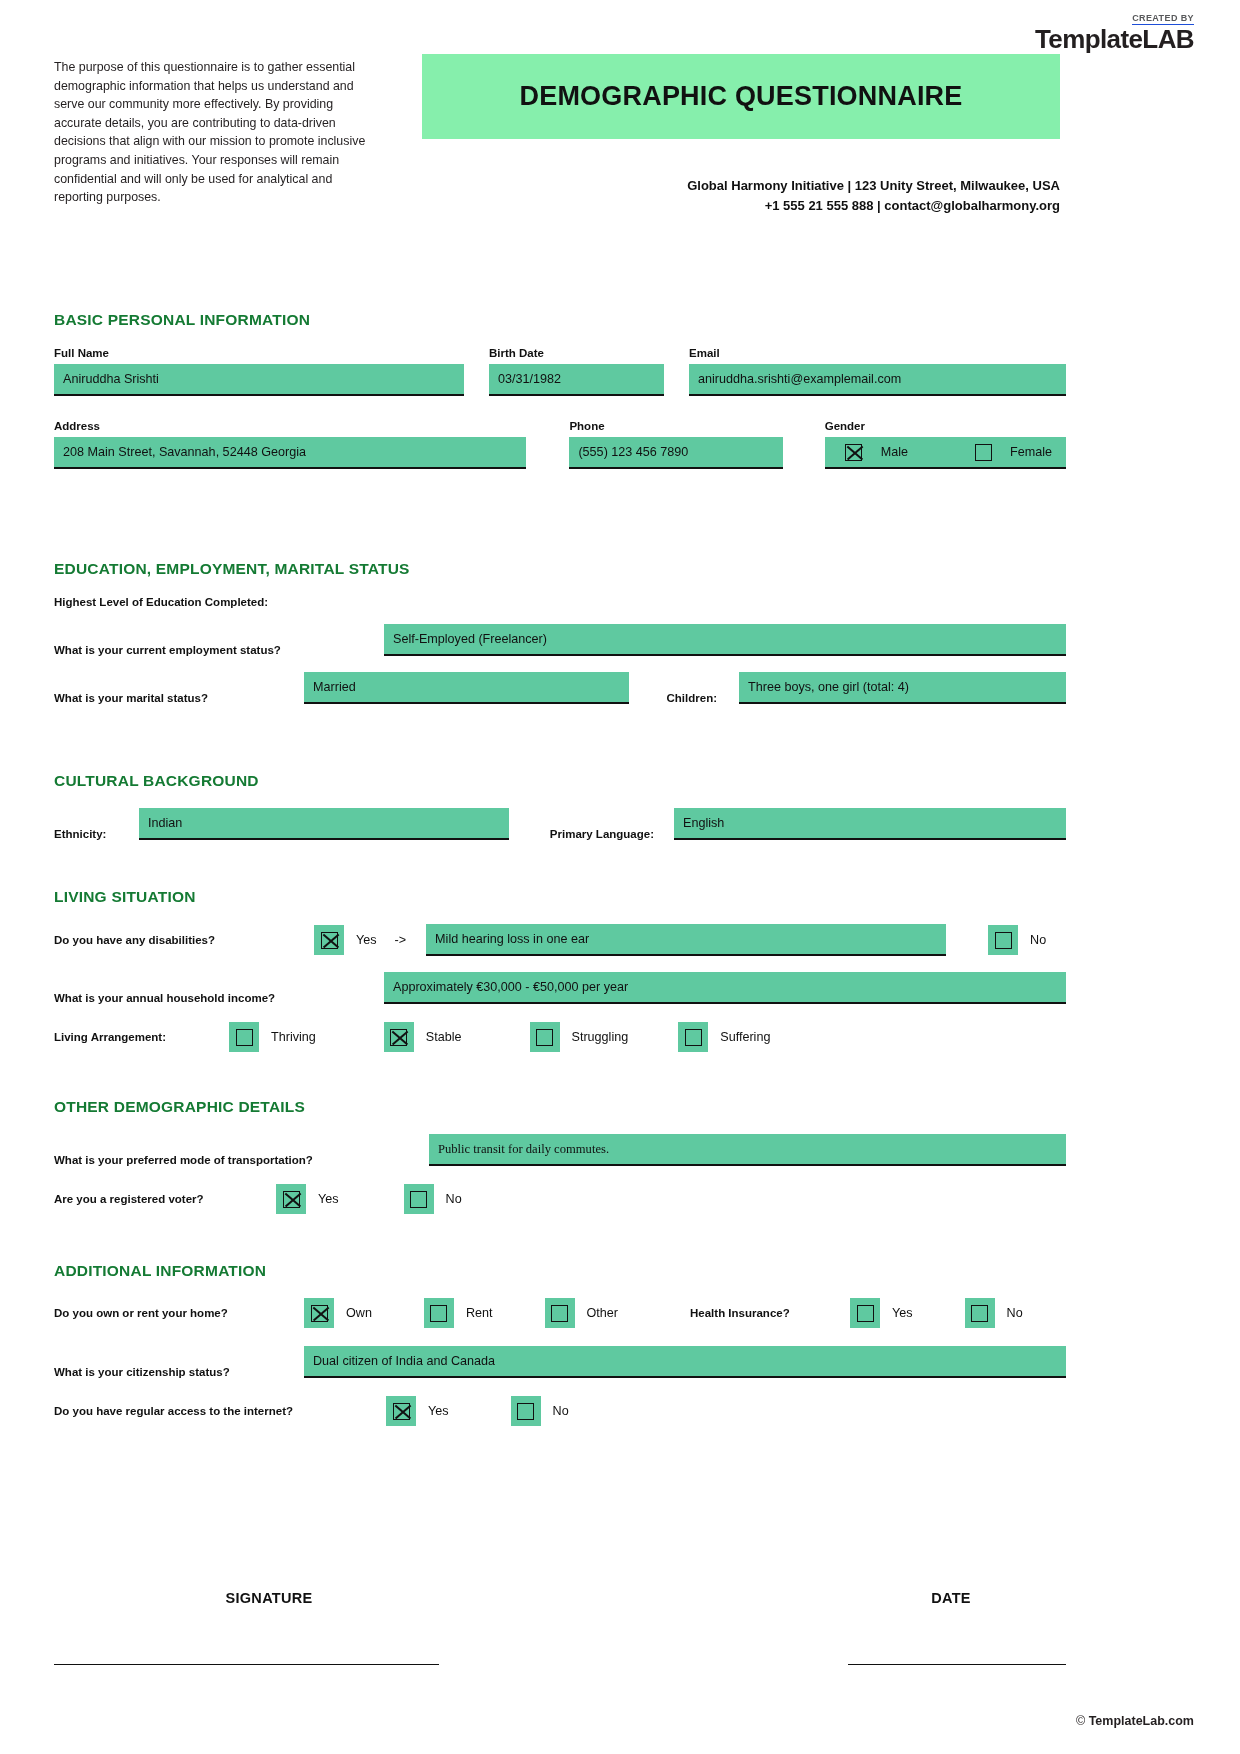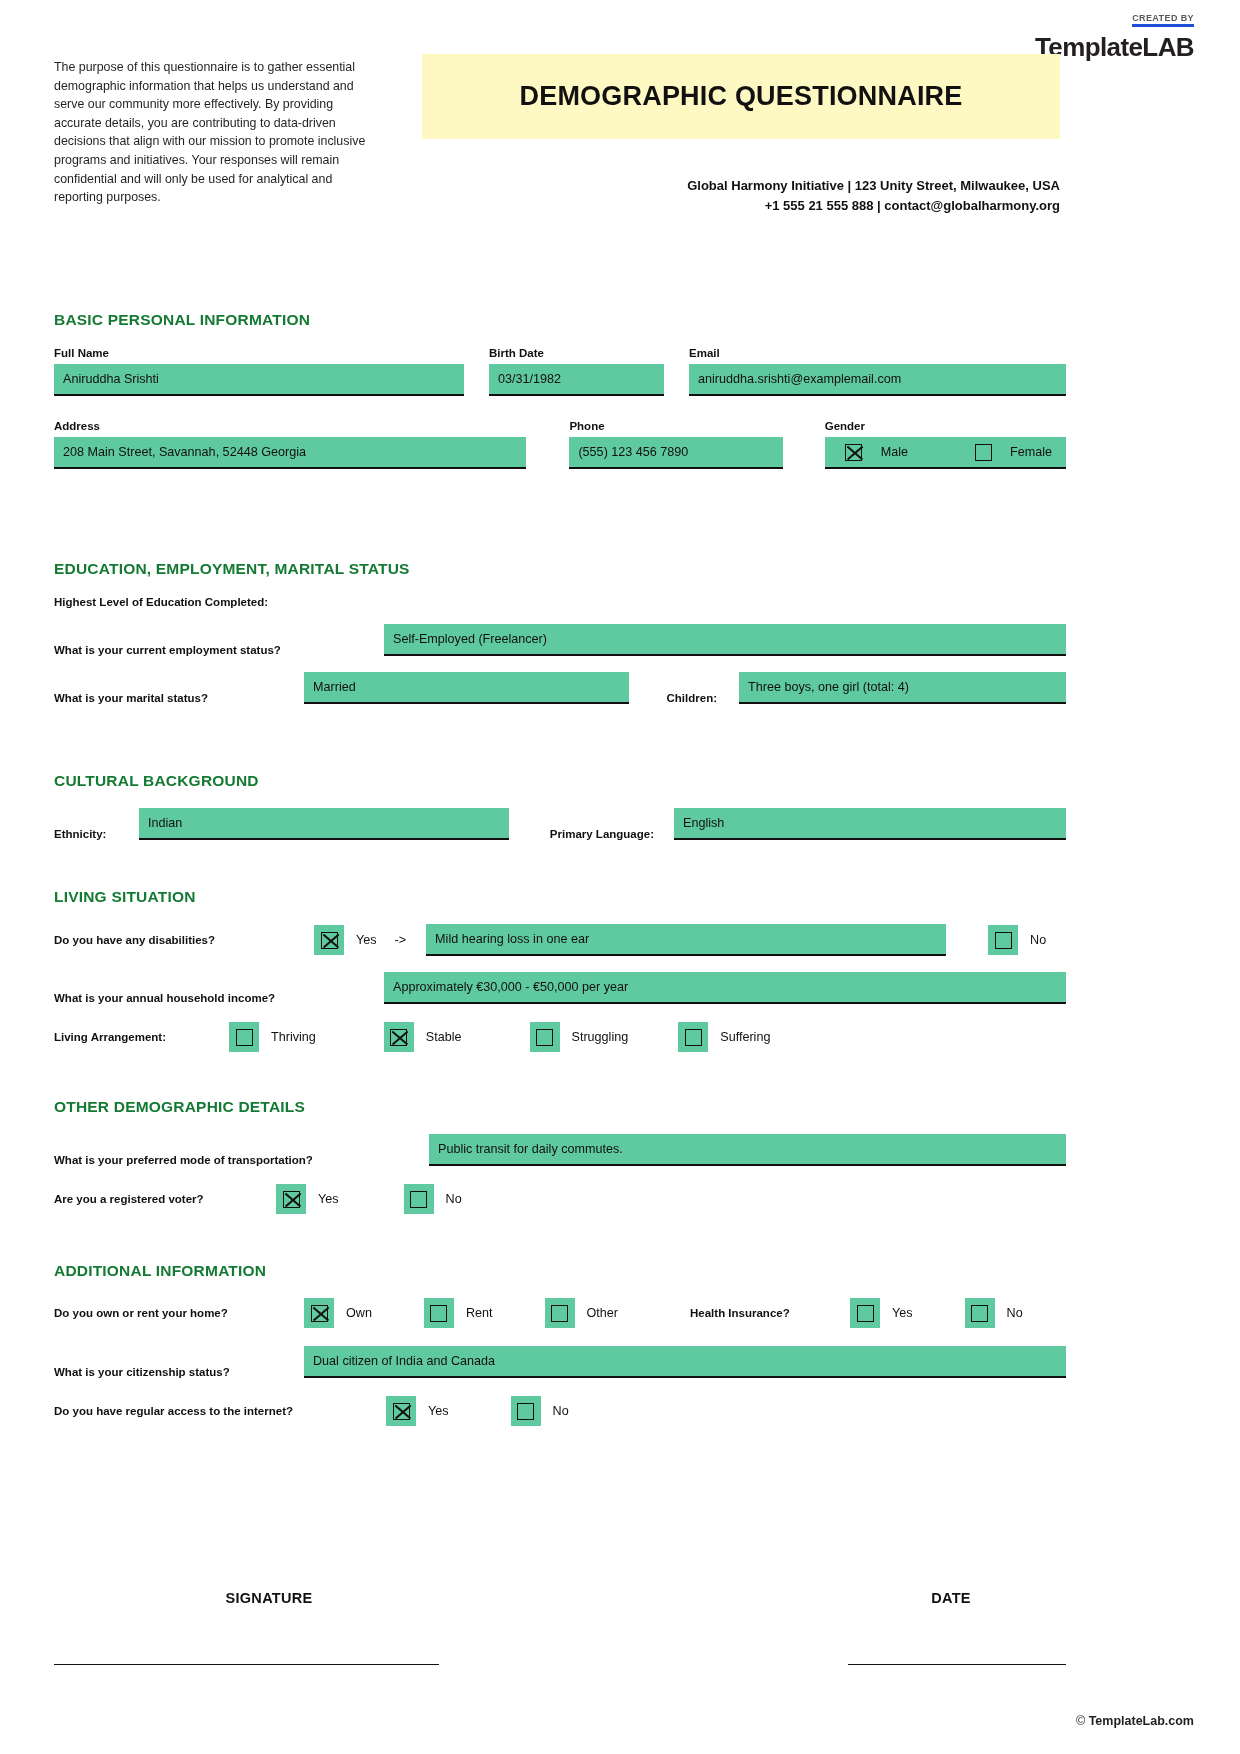--- a/index.html
+++ b/index.html
@@ -14,35 +14,35 @@
   .page { position:relative; width:1240px; height:1754px; padding:0; }
 
   
   .logo-wrap {
     position:absolute; top:8px; right:46px;
     text-align:right; line-height:1;
   }
   .logo-created {
     font-size:9px; font-weight:bold; letter-spacing:.4px;
     color:#58595b; text-transform:uppercase;
-    border-bottom:3px solid #1d4ed8; display:inline-block;
-    padding-bottom:1px; margin-bottom:7px;
+    border-bottom:1px solid #1d4ed8; display:inline-block;
+    padding-bottom:1px; margin-bottom:1px;
   }
   .logo-main { font-size:26px; font-weight:bold; letter-spacing:-.6px; color:#231f20; }
   .logo-main .lab { color:#231f20; }
 
   
   .top-row { position:absolute; top:58px; left:54px; right:46px; height:180px; }
   .intro {
     position:absolute; left:0; top:0; width:330px;
     font-size:12.4px; line-height:1.5; color:#231f20;
   }
   .title-banner {
     position:absolute; left:368px; top:-4px; width:638px; height:85px;
-    background:#fef9c3; display:flex; align-items:center; justify-content:center;
+    background:#86efac; display:flex; align-items:center; justify-content:center;
   }
   .title-banner h1 {
     margin:0; font-size:27px; font-weight:bold; letter-spacing:.2px; color:#111;
   }
   .contact {
     position:absolute; left:368px; top:118px; width:638px;
     text-align:right; font-size:13px; font-weight:bold; line-height:1.55; color:#111;
   }
 
   
@@ -243,21 +243,21 @@
         <span class="cb-text">Suffering</span>
       </div>
     </div>
   </div>
 
   <div class="section" style="top:1098px;">
     <div class="sec-head">OTHER DEMOGRAPHIC DETAILS</div>
 
     <div class="row" style="margin-top:4px;">
       <div class="q-label" style="width:375px;">What is your preferred mode of transportation?</div>
-      <div class="fill" style="flex:1;">Public transit for daily commutes.</div>
+      <div class="fill" style="flex:1;font-family:Liberation Serif, serif;">Public transit for daily commutes.</div>
     </div>
 
     <div class="row" style="margin-top:18px; align-items:center;">
       <div class="q-label" style="width:222px;">Are you a registered voter?</div>
       <div class="cb-group">
         <span class="cb checked">
             <span class="box"></span>
           </span>
         <span class="cb-text">Yes</span>
       </div>

